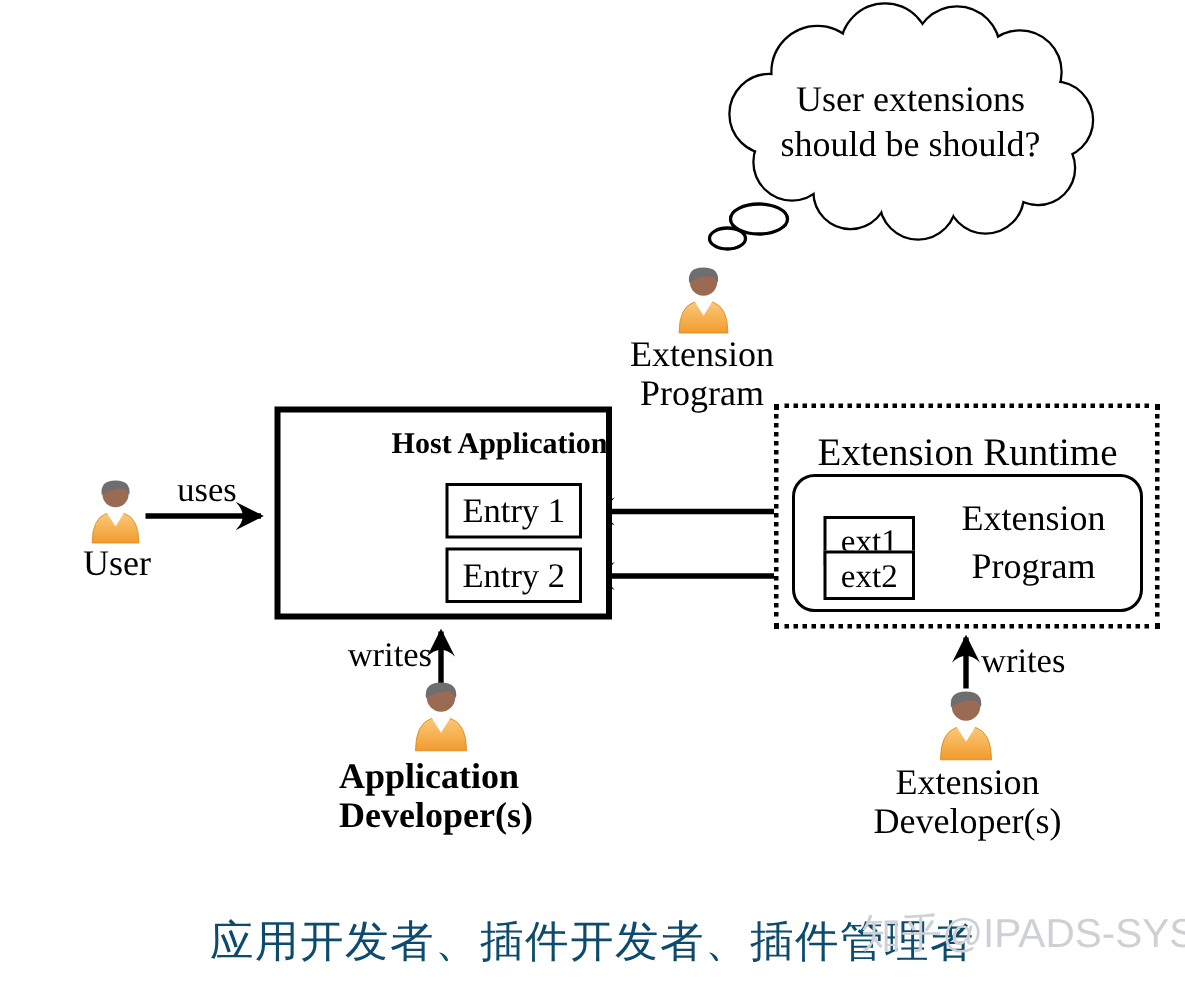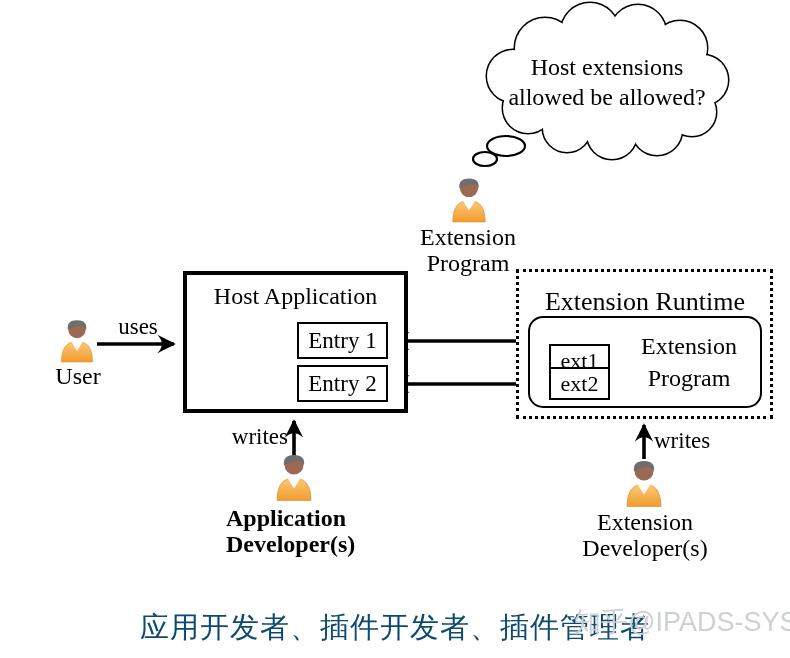--- a/index.html
+++ b/index.html
@@ -23,23 +23,24 @@
   
   .host-box {
     left: 183px; top: 271px;
     width: 225px; height: 142px;
     border: 4px solid #000;
     background: #fff;
   }
   .host-title {
     left: 186px; top: 282px;
     width: 219px;
-    text-align: center;
-    font-size: 24px;
+    text-align: right;
+    font-size: 20px;
     line-height: 28px;
+    font-weight: bold;
   }
   .entry-box {
     left: 297px;
     width: 91px; height: 37px;
     border: 2px solid #000;
     background: #fff;
     display: flex; align-items: center; justify-content: center;
     font-size: 23px;
   }
   .entry-1 { top: 322px; }
@@ -181,22 +182,22 @@
     <g stroke="#000" stroke-width="3.6" fill="none">
       <line x1="97" y1="344" x2="174" y2="344" marker-end="url(#ah)"></line>
       <line x1="393" y1="341" x2="545" y2="341" marker-start="url(#ah)" marker-end="url(#ah)"></line>
       <line x1="393" y1="384" x2="545" y2="384" marker-start="url(#ah)" marker-end="url(#ah)"></line>
       <line x1="294" y1="456" x2="294" y2="421" marker-end="url(#ah)"></line>
       <line x1="644" y1="459" x2="644" y2="425" marker-end="url(#ah)"></line>
     </g>
   </svg>
 
   <div class="abs cloud-text">
-    <span style="display:block">Host extensions</span>
-    <span style="display:block">allowed be allowed?</span>
+    <span style="display:block">User extensions</span>
+    <span style="display:block">should be should?</span>
   </div>
 
   <div class="abs host-box"></div>
   <div class="abs host-title">Host Application</div>
   <div class="abs entry-box entry-1">
     <span>Entry 1</span>
   </div>
   <div class="abs entry-box entry-2">
     <span>Entry 2</span>
   </div>

